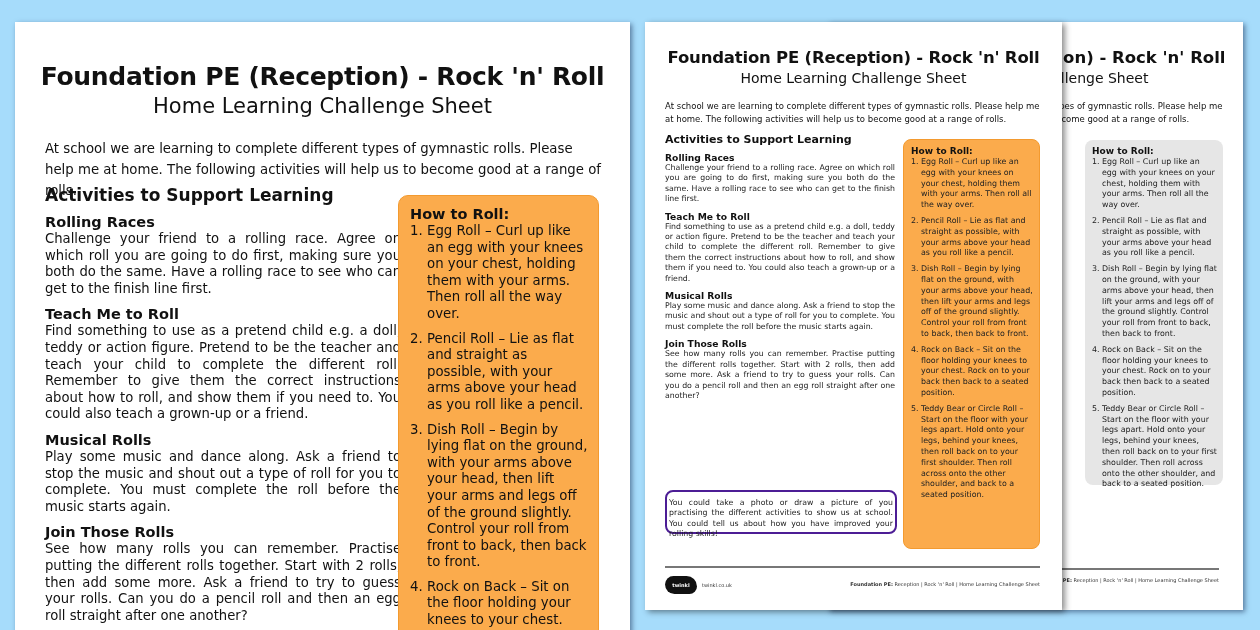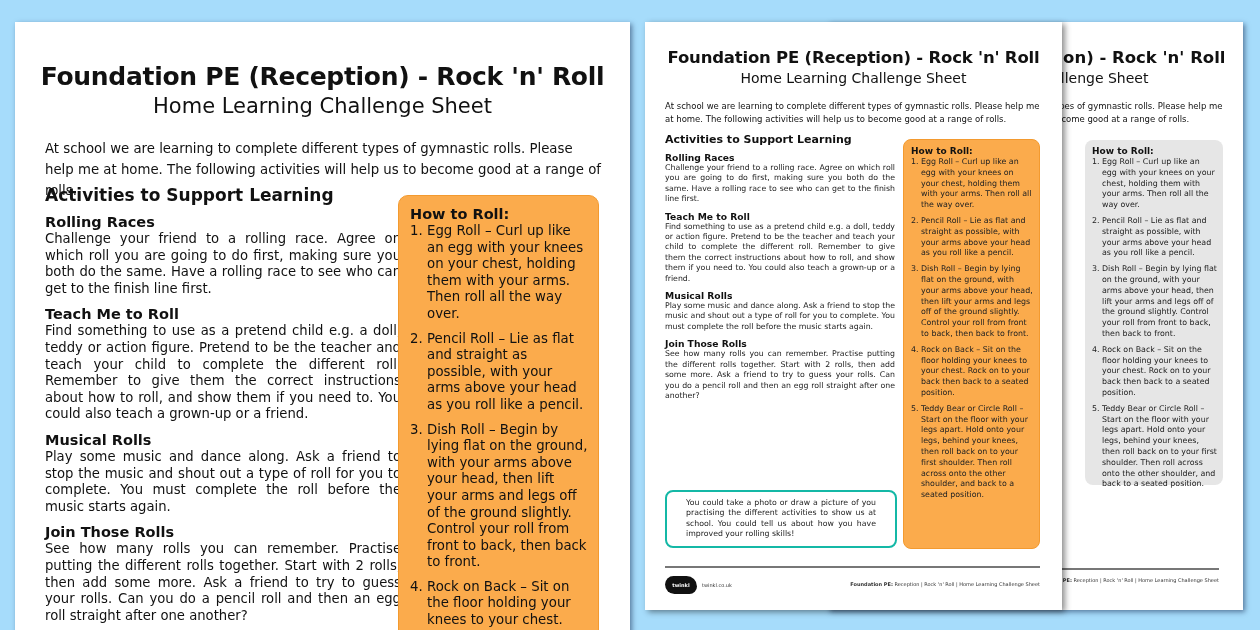--- a/index.html
+++ b/index.html
@@ -45,21 +45,21 @@
   #page-mid .act-title { font-weight: bold; font-size: 9.2px; line-height: 11px; }
   #page-mid .act-body { font-size: 7.8px; line-height: 10.4px; text-align: justify; color: #222; }
 
   .howto-sm-title { font-weight: bold; font-size: 9px; line-height: 11px; }
   .howto-sm ol { list-style: none; }
   .howto-sm li { display: flex; font-size: 7.9px; line-height: 10.8px; margin-bottom: 5px; color: #222; }
   .howto-sm .num { width: 10px; flex: none; }
 
   #page-mid .howto { position: absolute; left: 258px; top: 117px; width: 137px; height: 410px; background: #fbab4c; border: 1px solid #f39a2f; border-radius: 8px; padding: 6px 6px 0 7px; }
 
-  #page-mid .photo-box { position: absolute; left: 20px; top: 468px; width: 232px; height: 58px; border: 2px solid #14b8a6; border-radius: 8px; padding: 6px 19px; font-size: 7.8px; line-height: 10.4px; text-align: justify; color: #222; }
+  #page-mid .photo-box { position: absolute; left: 20px; top: 468px; width: 232px; height: 44px; border: 2px solid #4c1d95; border-radius: 8px; padding: 6px 2px; font-size: 7.8px; line-height: 10.4px; text-align: justify; color: #222; }
   #page-mid .footer-line { position: absolute; left: 20px; right: 22px; top: 544px; height: 2px; background: #777; }
   #page-mid .logo { position: absolute; left: 20px; top: 554px; width: 32px; height: 18px; background: #111; border-radius: 9px 11px 8px 10px; color: #fff; font-size: 5px; font-weight: bold; text-align: center; line-height: 18px; }
   #page-mid .logo-url { position: absolute; left: 57px; top: 560px; font-size: 5px; color: #333; }
   #page-mid .footer-text { position: absolute; right: 22px; top: 559px; font-size: 5px; color: #333; }
   #page-mid .footer-text b { font-weight: bold; }
 </style>
 </head>
 <body>
 
 <div class="page" id="page-back">

